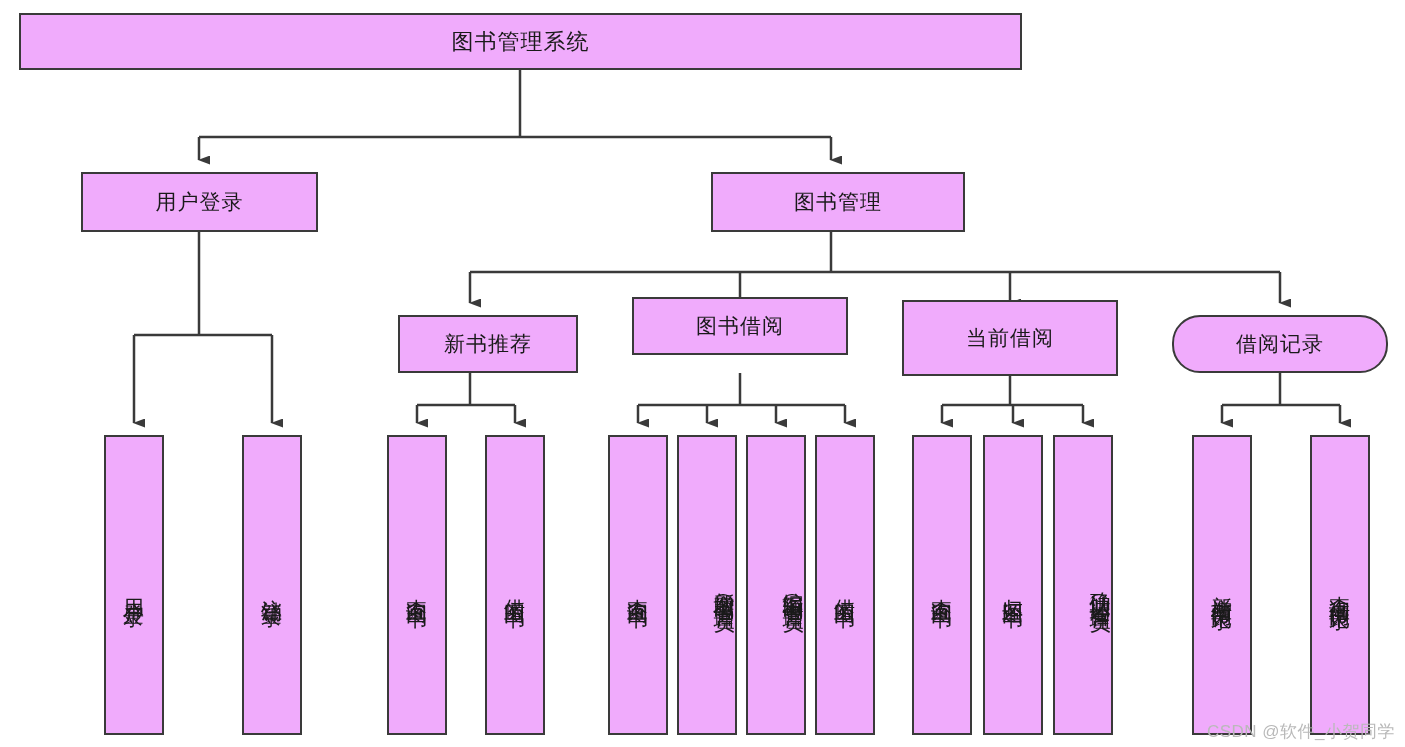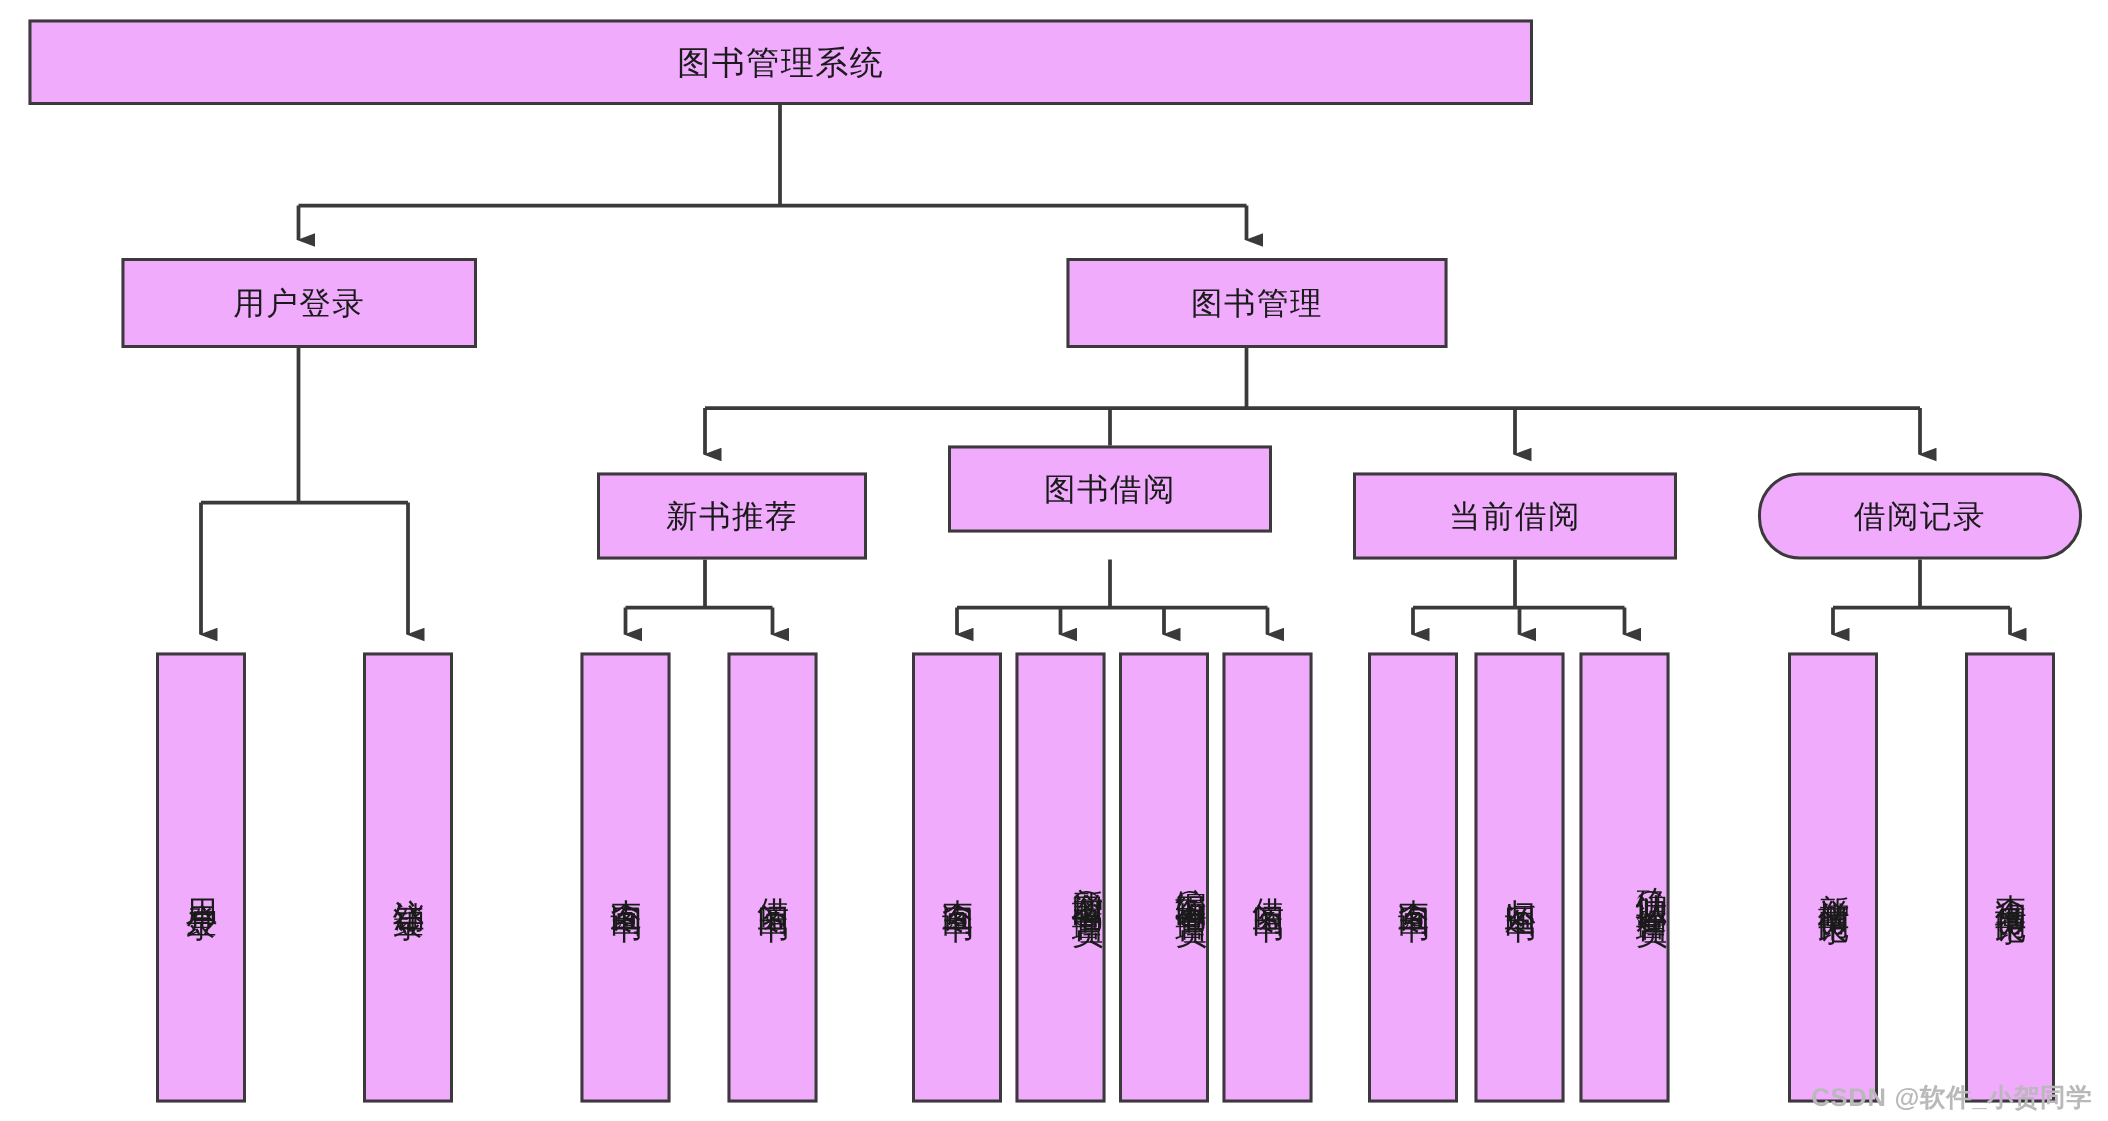--- a/index.html
+++ b/index.html
@@ -61,21 +61,20 @@
     font-size: 22px;
   }
   #watermark {
     position: absolute;
     right: 10px;
     bottom: 4px;
     font-size: 17px;
     color: #b9b9b9;
     white-space: nowrap;
     letter-spacing: 0.5px;
-    font-weight: bold;
   }
 </style>
 </head>
 <body>
 
 <div id="canvas">
 
   <svg id="wires" viewBox="0 0 1405 747">
     <defs>
       <marker id="arrowhead" markerWidth="10" markerHeight="12" refX="4.5" refY="11" orient="auto" markerUnits="userSpaceOnUse">
@@ -136,21 +135,21 @@
   <div class="node horiz" style="left:711px; top:172px; width:254px; height:60px;">
     <span class="label">图书管理</span>
   </div>
 
   <div class="node horiz" style="left:378px; top:315px; width:180px; height:58px;margin-left:20px;">
     <span class="label">新书推荐</span>
   </div>
   <div class="node horiz" style="left:632px; top:297px; width:216px; height:58px;">
     <span class="label">图书借阅</span>
   </div>
-  <div class="node horiz" style="left:902px; top:315px; width:216px; height:58px;">
+  <div class="node horiz" style="left:902px; top:300px; width:216px; height:76px;">
     <span class="label">当前借阅</span>
   </div>
   <div class="node horiz" style="left:1172px; top:315px; width:216px; height:58px;border-radius:28px;">
     <span class="label">借阅记录</span>
   </div>
 
   <div class="node vert" style="left:104px; top:435px; width:60px; height:300px; align-items:center;">
     <span class="label">用户登录</span>
   </div>
   <div class="node vert" style="left:242px; top:435px; width:60px; height:300px; align-items:center;">

